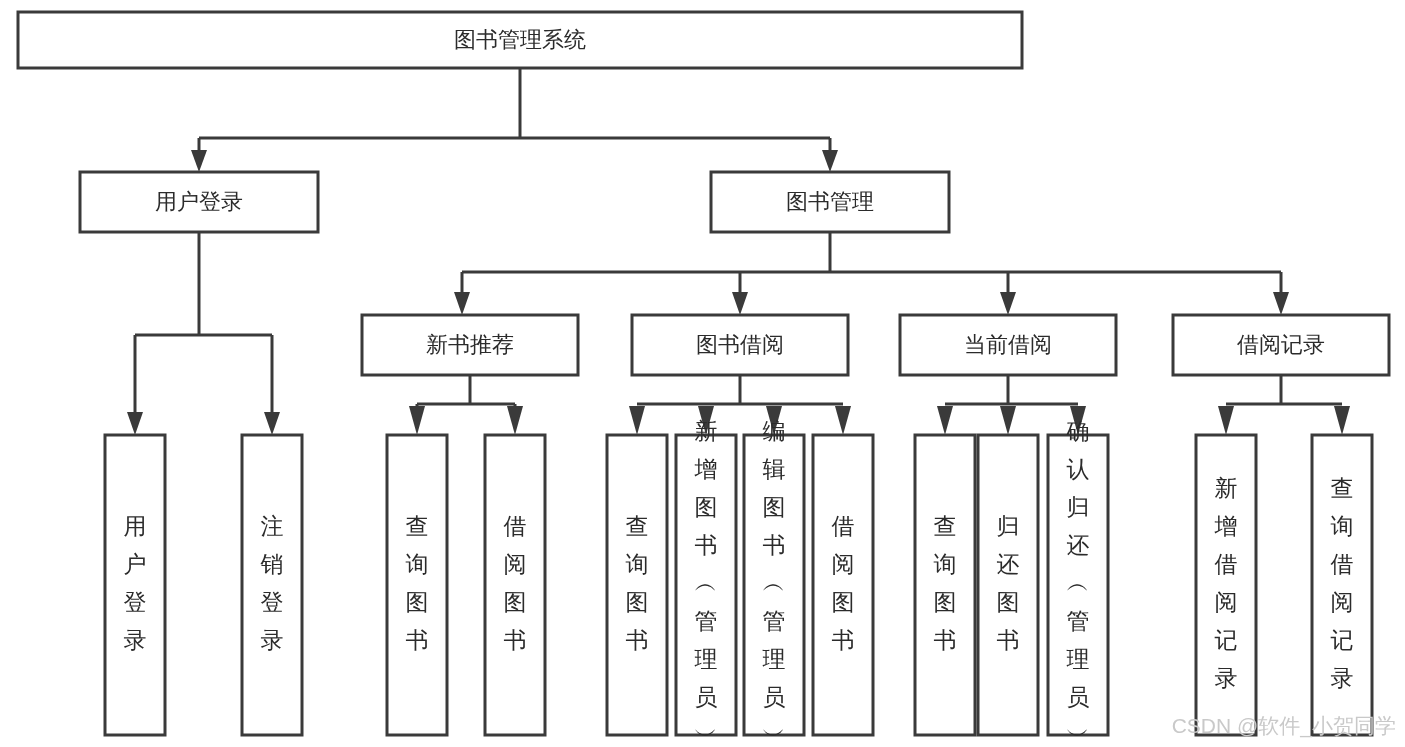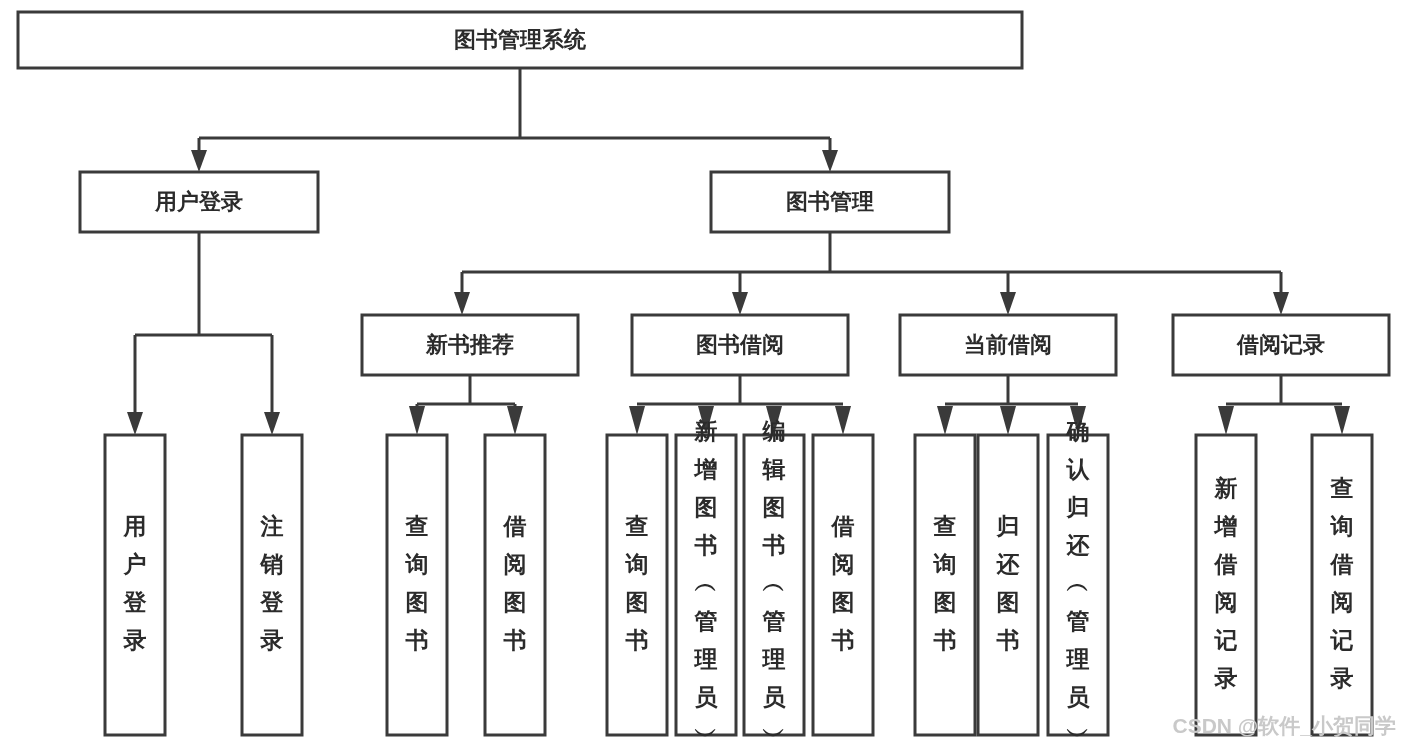--- a/index.html
+++ b/index.html
@@ -13,21 +13,20 @@
     font-family: "Liberation Sans", sans-serif;
     overflow: hidden;
     position: relative;
   }
   #diagram-root {
     position: absolute;
     left: 0;
     top: 0;
     width: 1405px;
     height: 747px;
-    font-weight: bold;
   }
   svg.diagram {
     display: block;
     width: 1405px;
     height: 747px;
     background: #ffffff;
   }
   .node-box {
     fill: #ffffff;
     stroke: #3a3a3a;

